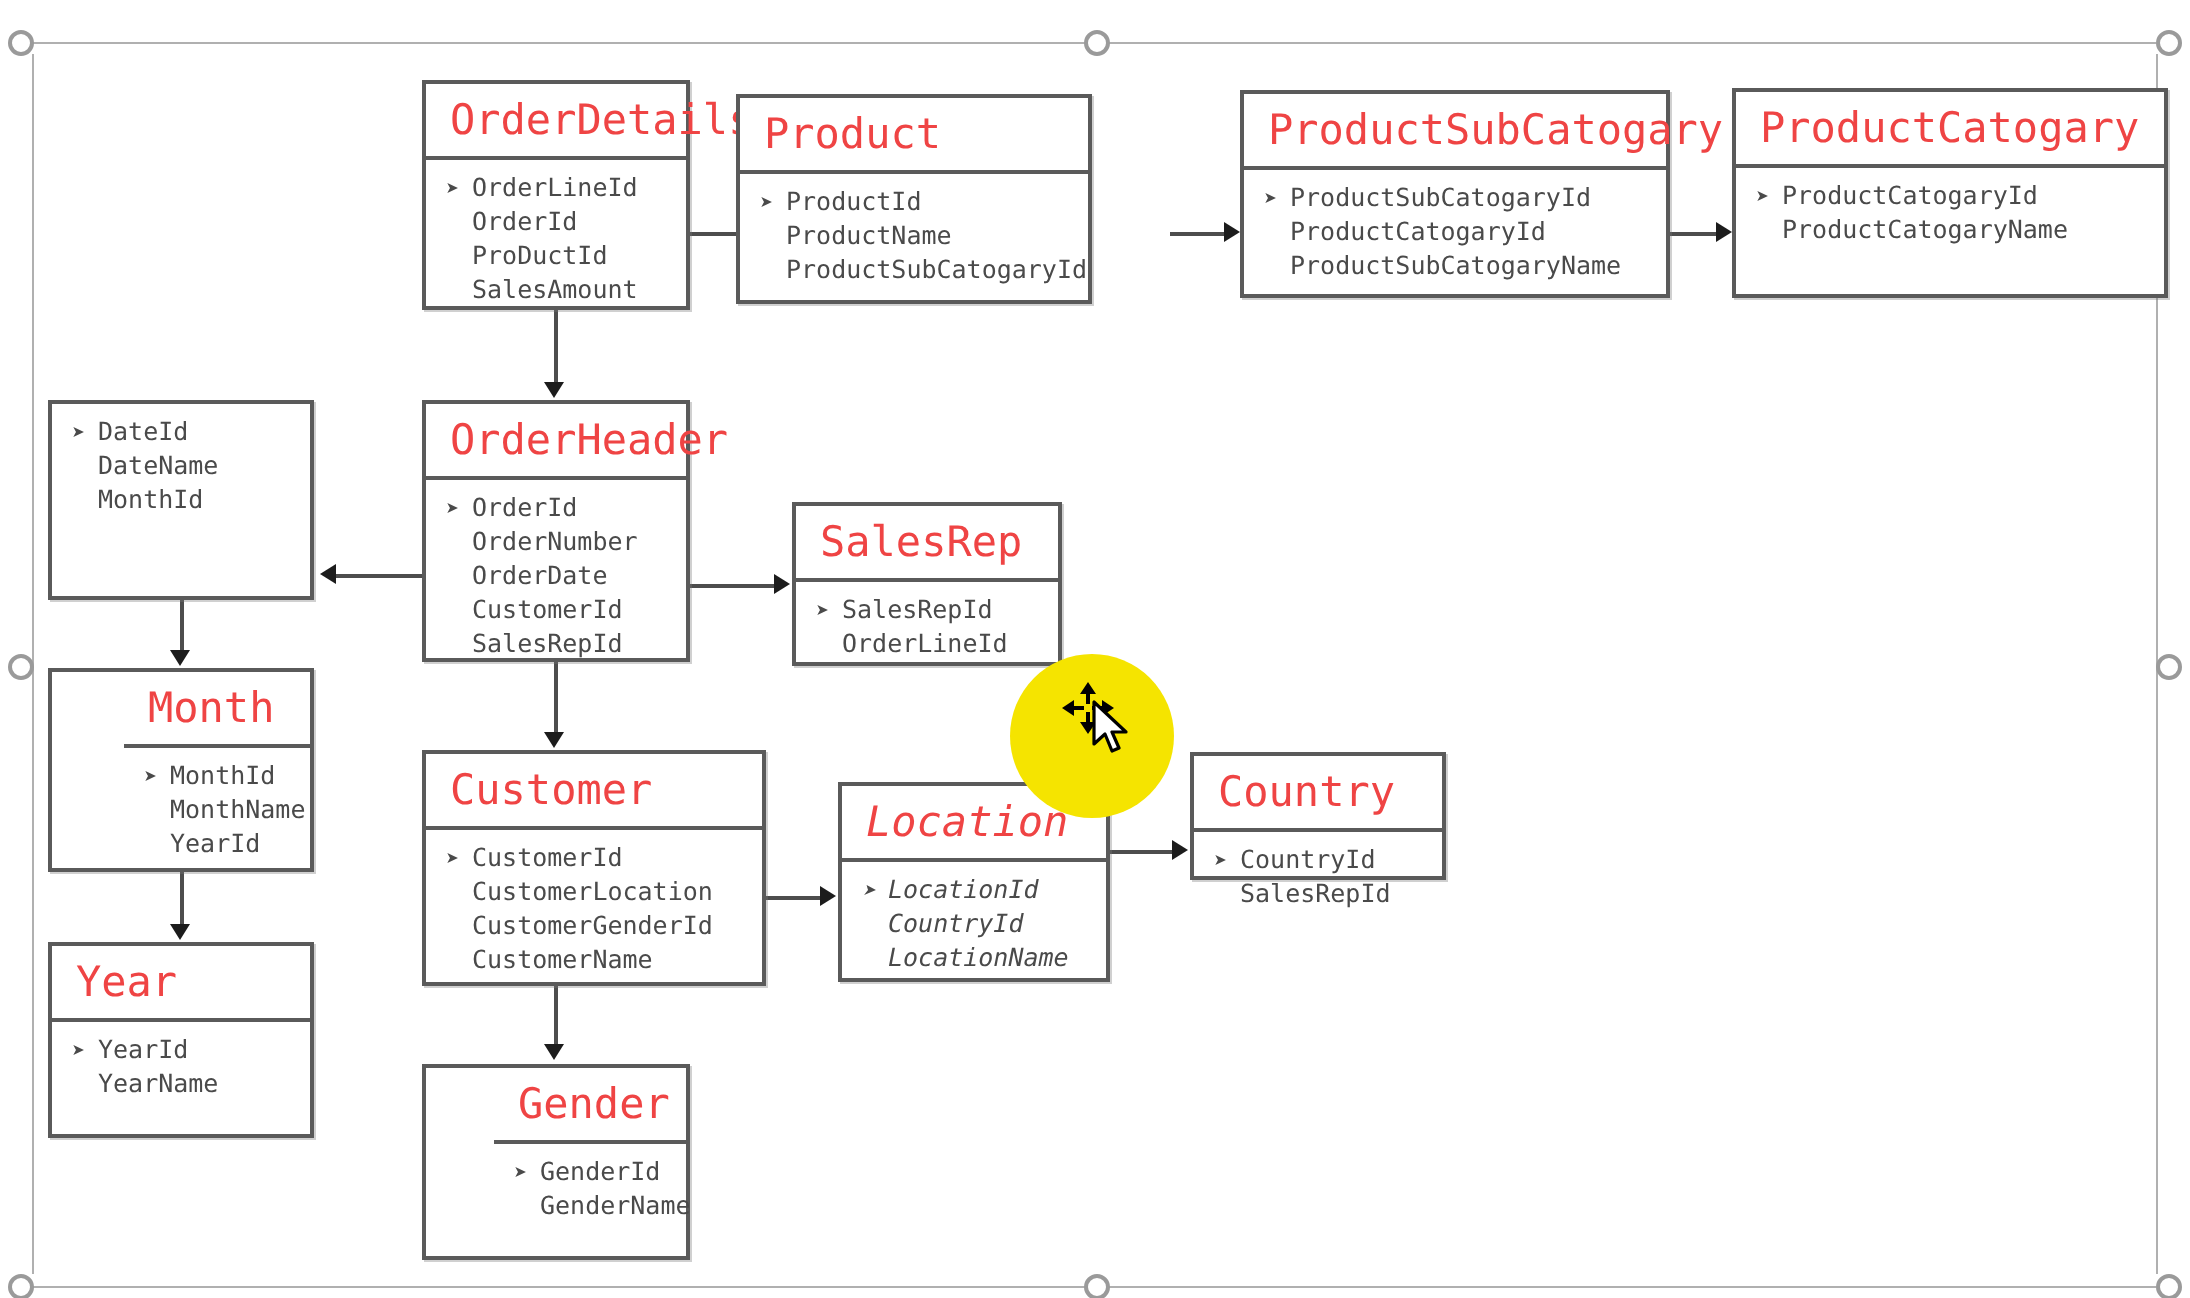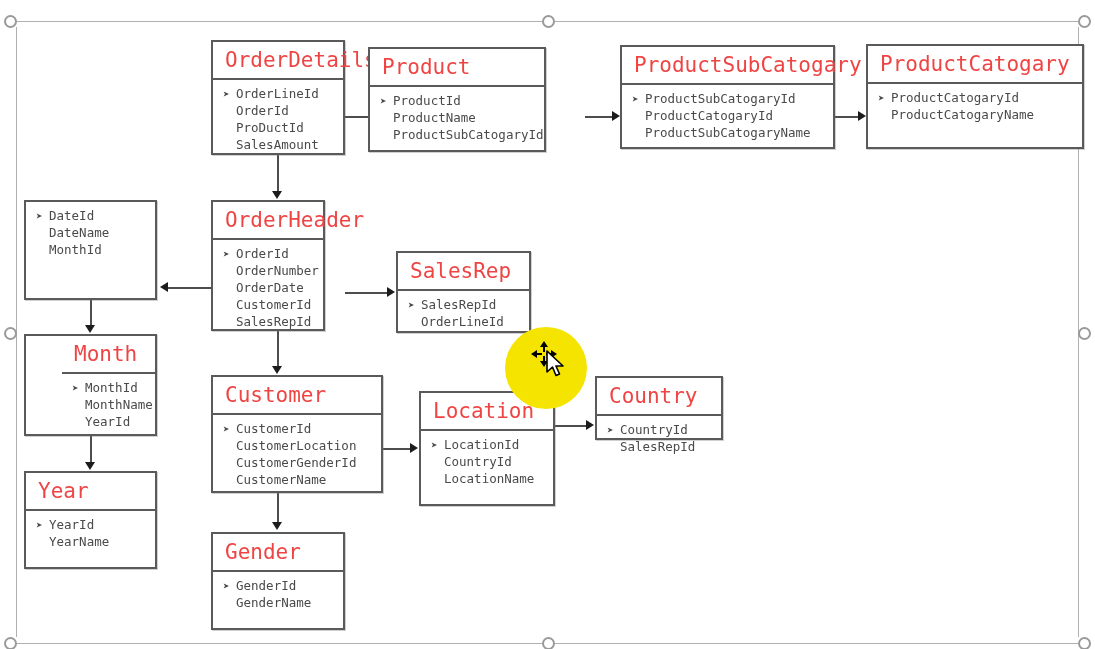--- a/index.html
+++ b/index.html
@@ -241,21 +241,21 @@
           <div class="field">
             <span class="key-spacer"></span>
             <span>DateName</span>
           </div>
           <div class="field">
             <span class="key-spacer"></span>
             <span>MonthId</span>
           </div>
         </div>
       </div>
-      <div class="entity" style="left: 211px; top: 200px; width: 114px; height: 131px;">
+      <div class="entity" style="left: 211px; top: 200px; width: 134px; height: 131px;">
         <div class="entity-title">OrderHeader</div>
         <div class="entity-fields">
           <div class="field">
             <span class="key-glyph">➤</span>
             <span>OrderId</span>
           </div>
           <div class="field">
             <span class="key-spacer"></span>
             <span>OrderNumber</span>
           </div>
@@ -317,21 +317,21 @@
           <div class="field">
             <span class="key-spacer"></span>
             <span>CustomerGenderId</span>
           </div>
           <div class="field">
             <span class="key-spacer"></span>
             <span>CustomerName</span>
           </div>
         </div>
       </div>
-      <div class="entity" style="left: 419px; top: 391px; width: 136px; height: 115px;">
+      <div class="entity" style="left: 419px; top: 391px; width: 136px; height: 100px; font-style: italic;">
         <div class="entity-title">Location</div>
         <div class="entity-fields">
           <div class="field">
             <span class="key-glyph">➤</span>
             <span>LocationId</span>
           </div>
           <div class="field">
             <span class="key-spacer"></span>
             <span>CountryId</span>
           </div>
@@ -360,21 +360,21 @@
           <div class="field">
             <span class="key-glyph">➤</span>
             <span>YearId</span>
           </div>
           <div class="field">
             <span class="key-spacer"></span>
             <span>YearName</span>
           </div>
         </div>
       </div>
-      <div class="entity" style="left: 211px; top: 532px; width: 134px; height: 98px;">
+      <div class="entity" style="left: 211px; top: 532px; width: 134px; height: 98px; padding-left: 34px;">
         <div class="entity-title">Gender</div>
         <div class="entity-fields">
           <div class="field">
             <span class="key-glyph">➤</span>
             <span>GenderId</span>
           </div>
           <div class="field">
             <span class="key-spacer"></span>
             <span>GenderName</span>
           </div>

